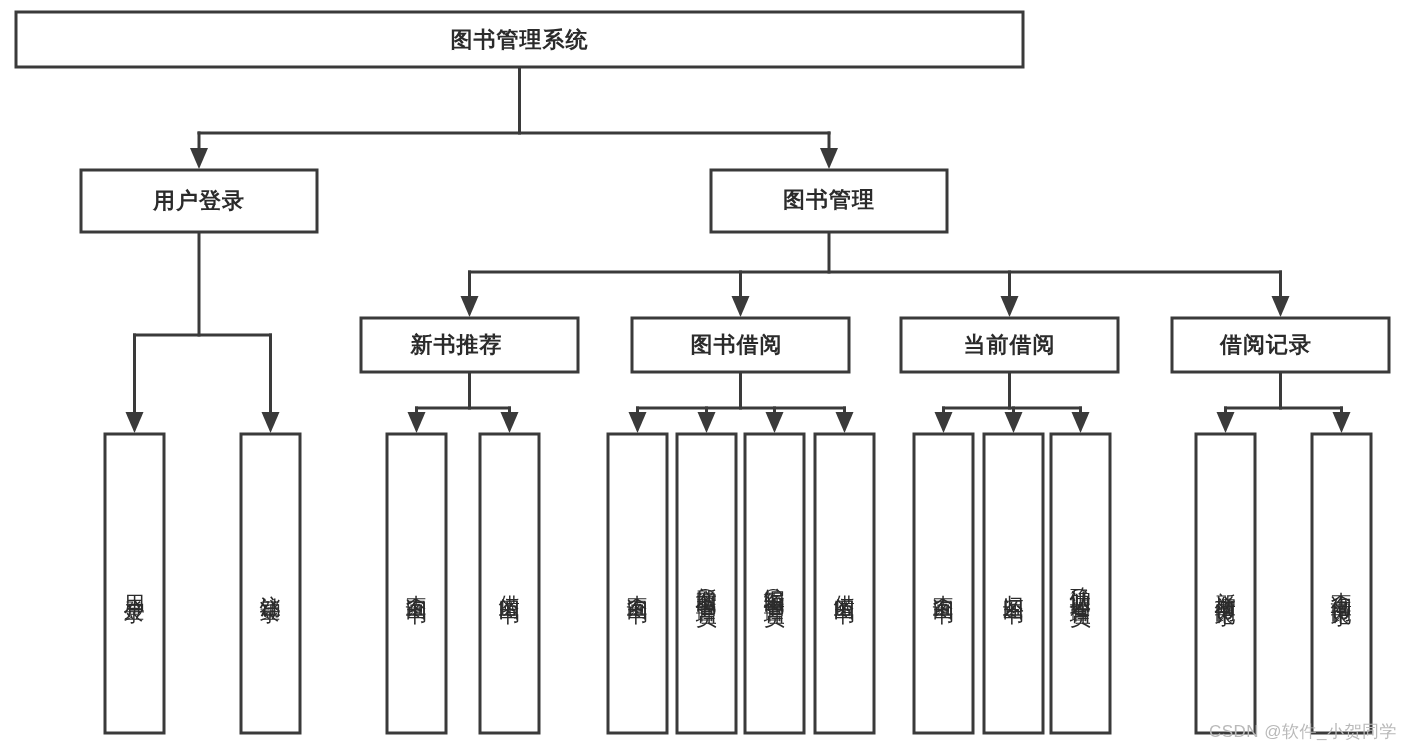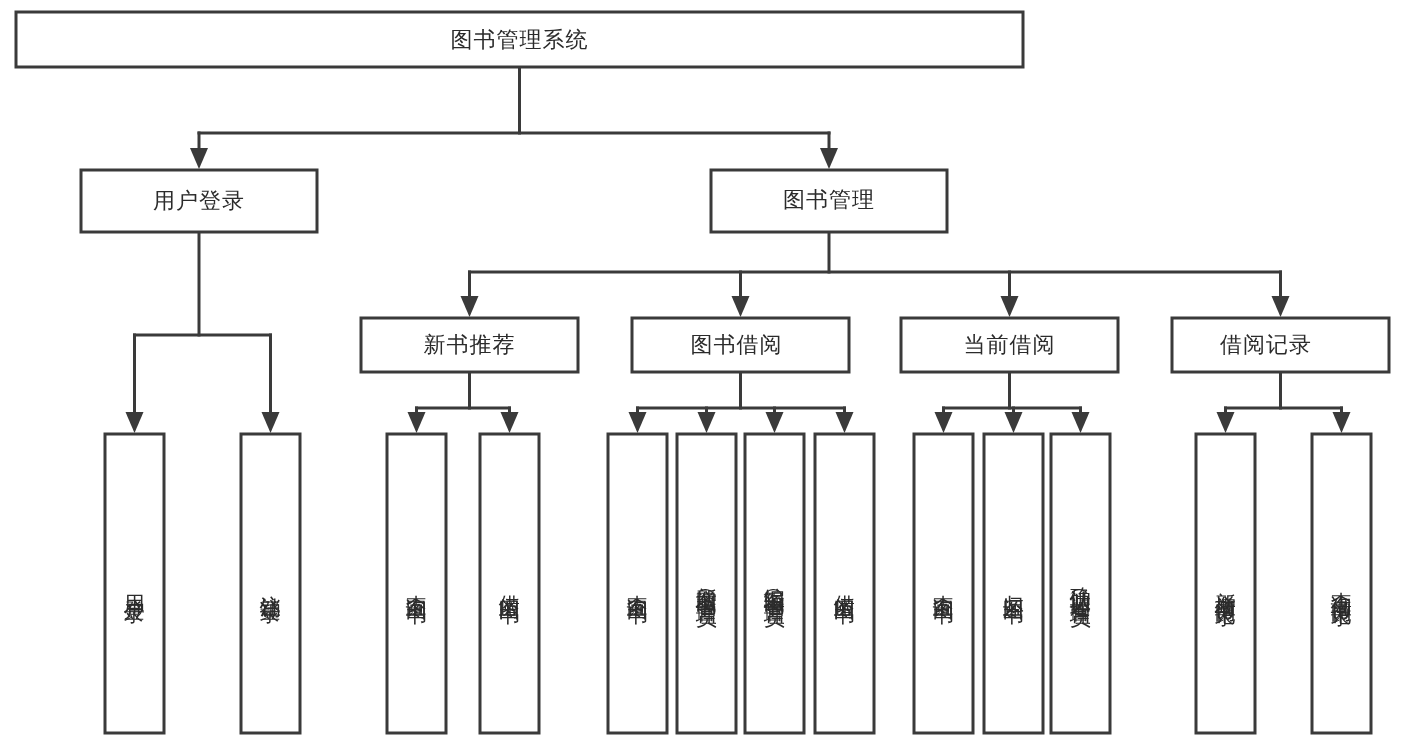--- a/index.html
+++ b/index.html
@@ -11,21 +11,21 @@
   .link-line{stroke:#3a3a3a;stroke-width:3;fill:none;stroke-linecap:square;}
   .arrow-head{fill:#3a3a3a;stroke:none;}
   .vert-text-wrap{position:absolute;display:flex;align-items:center;justify-content:center;
               writing-mode:vertical-rl;text-orientation:upright;letter-spacing:3px;
               color:#2b2b2b;font-size:21px;line-height:1.02;
               font-family:"Liberation Sans","DejaVu Sans",sans-serif;
               white-space:nowrap;pointer-events:none;}
   .horiz-text-wrap{position:absolute;display:flex;align-items:center;justify-content:center;
               color:#2b2b2b;font-size:22px;letter-spacing:1px;
               font-family:"Liberation Sans","DejaVu Sans",sans-serif;white-space:nowrap;
-              pointer-events:none;}
+              pointer-events:none;font-weight:bold;}
   #watermark{position:absolute;right:8px;bottom:4px;color:#b9b9b9;font-size:17px;
               letter-spacing:0.5px;font-family:"Liberation Sans","DejaVu Sans",sans-serif;}
 </style>
 </head>
 <body>
 
 <div id="diagram-root">
 
   <svg id="tree-svg" viewBox="0 0 1405 747">
     <g id="edges-layer">
@@ -103,32 +103,33 @@
         <rect x="1051" y="434" width="59" height="299" class="node-box"></rect>
         <rect x="1196" y="434" width="59" height="299" class="node-box"></rect>
         <rect x="1312" y="434" width="59" height="299" class="node-box"></rect>
       </g>
   </svg>
 
   <div id="labels-layer">
       <div class="horiz-text-wrap" style="left: 16px; top: 12px; width: 1007px; height: 55px;">图书管理系统</div>
       <div class="horiz-text-wrap" style="left: 81px; top: 170px; width: 236px; height: 62px;">用户登录</div>
       <div class="horiz-text-wrap" style="left: 711px; top: 170px; width: 236px; height: 60px;">图书管理</div>
-      <div class="horiz-text-wrap" style="left: 361px; top: 318px; width: 217px; height: 54px;">新书推荐</div>
+      <div class="horiz-text-wrap" style="left: 348px; top: 318px; width: 217px; height: 54px;">新书推荐</div>
       <div class="horiz-text-wrap" style="left: 632px; top: 318px; width: 209px; height: 54px;">图书借阅</div>
       <div class="horiz-text-wrap" style="left: 901px; top: 318px; width: 217px; height: 54px; text-align: center;">当前借阅</div>
       <div class="horiz-text-wrap" style="left: 1172px; top: 318px; width: 188px; height: 54px;">借阅记录</div>
       <div class="vert-text-wrap" style="left: 105px; top: 434px; width: 59px; height: 299px;">用户登录</div>
       <div class="vert-text-wrap" style="left: 241px; top: 434px; width: 59px; height: 299px;">注销登录</div>
       <div class="vert-text-wrap" style="left: 387px; top: 434px; width: 59px; height: 299px;">查询图书</div>
       <div class="vert-text-wrap" style="left: 480px; top: 434px; width: 59px; height: 299px;">借阅图书</div>
       <div class="vert-text-wrap" style="left: 608px; top: 434px; width: 59px; height: 299px;">查询图书</div>
       <div class="vert-text-wrap" style="left: 677px; top: 434px; width: 59px; height: 299px;">新增图书（管理员）</div>
       <div class="vert-text-wrap" style="left: 745px; top: 434px; width: 59px; height: 299px;">编辑图书（管理员）</div>
       <div class="vert-text-wrap" style="left: 815px; top: 434px; width: 59px; height: 299px;">借阅图书</div>
       <div class="vert-text-wrap" style="left: 914px; top: 434px; width: 59px; height: 299px;">查询图书</div>
       <div class="vert-text-wrap" style="left: 984px; top: 434px; width: 59px; height: 299px;">归还图书</div>
       <div class="vert-text-wrap" style="left: 1051px; top: 434px; width: 59px; height: 299px;">确认归还（管理员）</div>
       <div class="vert-text-wrap" style="left: 1196px; top: 434px; width: 59px; height: 299px;">新增借阅记录</div>
       <div class="vert-text-wrap" style="left: 1312px; top: 434px; width: 59px; height: 299px;">查询借阅记录</div>
     </div>
 
+  <div id="watermark">CSDN @软件_小贺同学</div>
 </div>
 
 </body></html>

